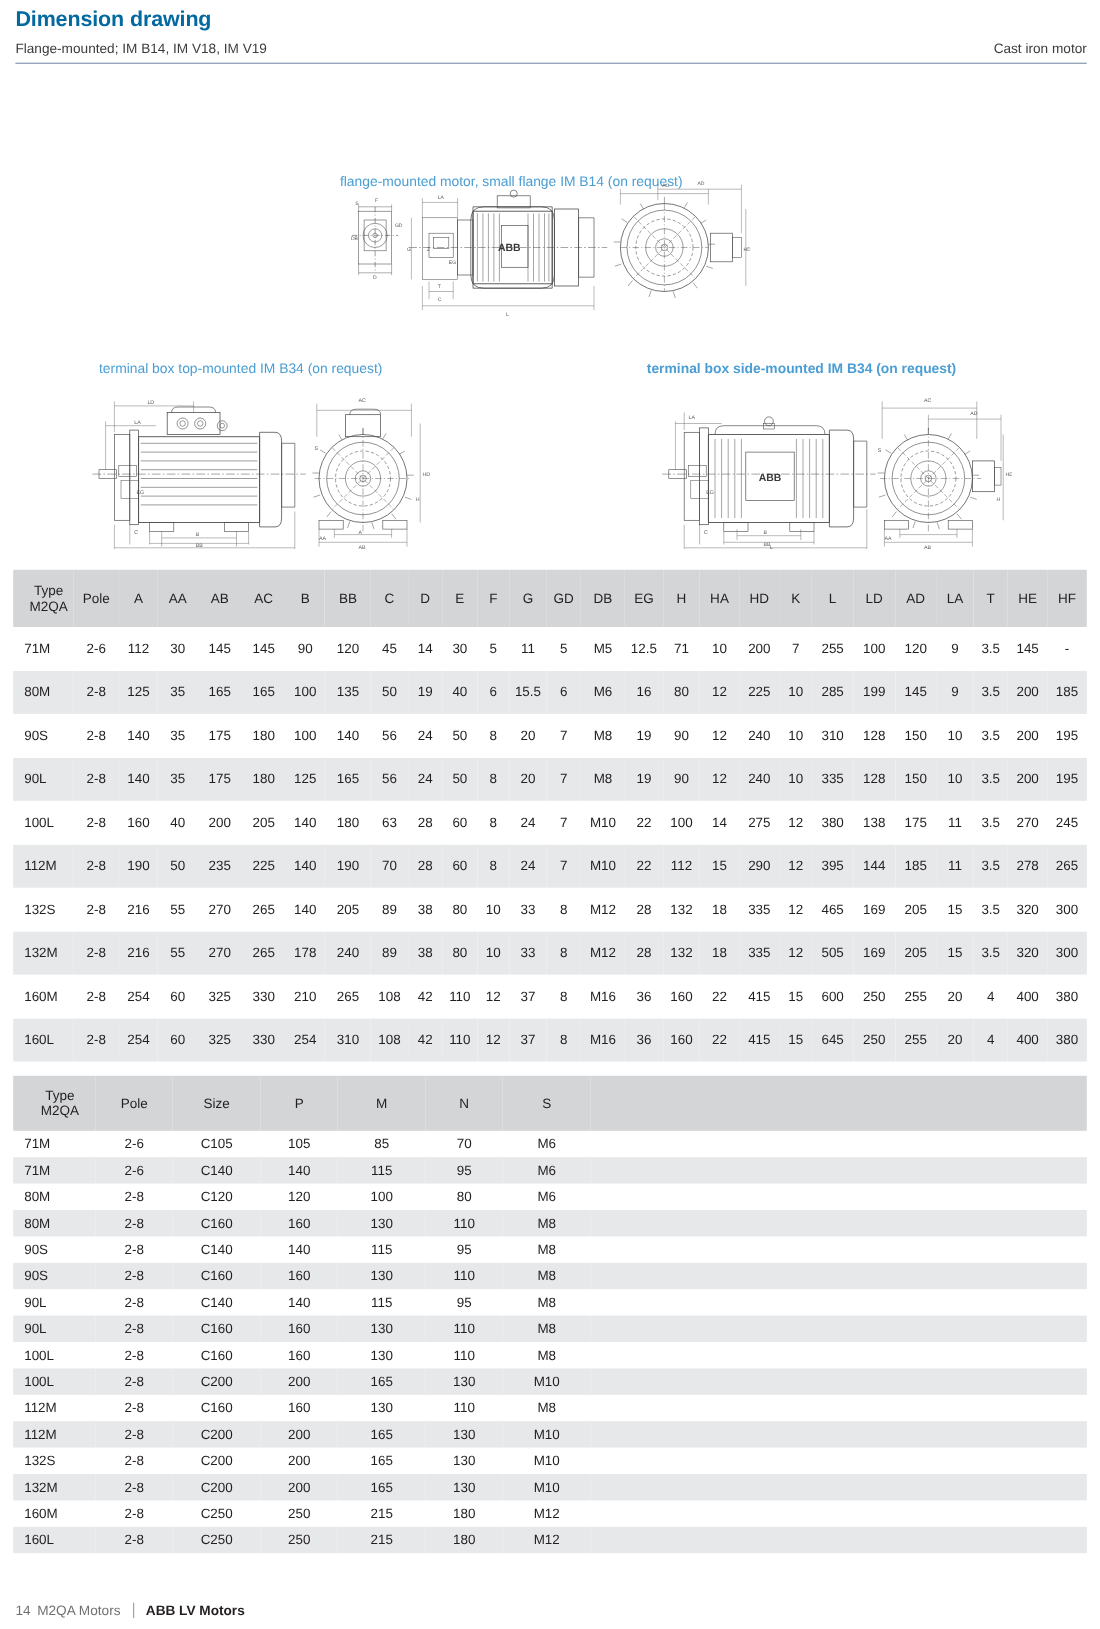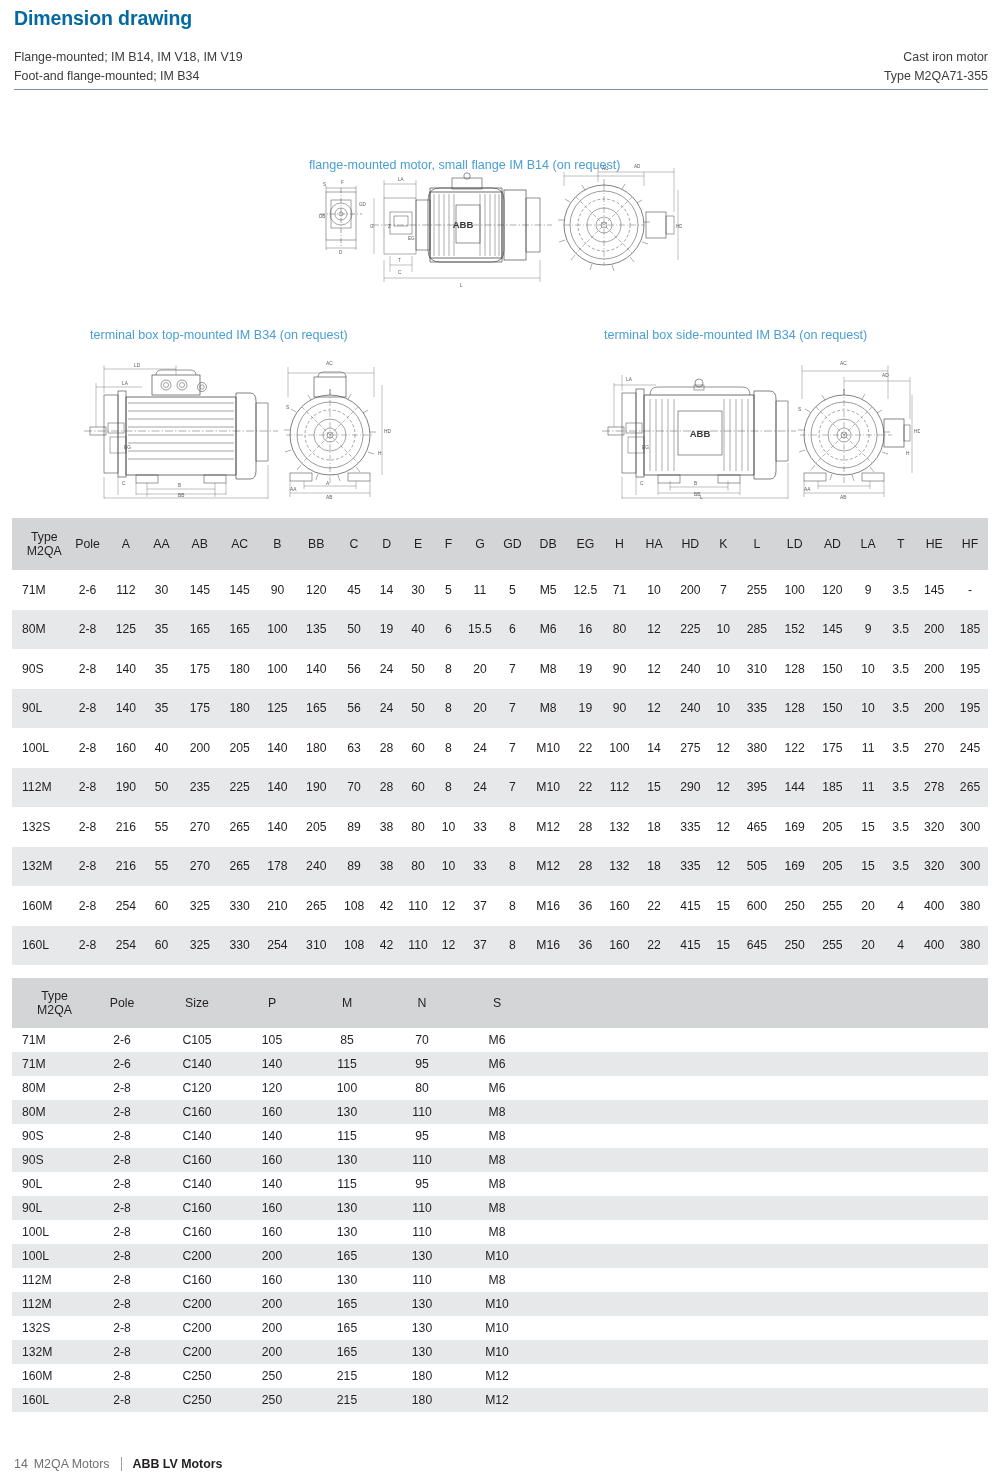--- a/index.html
+++ b/index.html
@@ -12,37 +12,37 @@
     overflow: hidden;
   }
   .page { position: relative; width: 1000px; height: 1481px; }
 
   
   .hdr { position: absolute; left: 14px; top: 6px; width: 974px; }
   .hdr-title {
     font-size: 19.5px; font-weight: bold; color: #0369a1;
     letter-spacing: -0.1px; line-height: 1.25;
   }
-  .hdr-rows { margin-top: 18px; text-align: center; }
+  .hdr-rows { margin-top: 5px; text-align: center; }
   .hdr-row {
     display: flex; justify-content: space-between; align-items: baseline;
     font-size: 12.4px; color: #3c3c3c; line-height: 1.52;
   }
   .hdr-rule {
     margin-top: 3px; height: 1px; background: #7a8fa6; width: 974px;
   }
 
   
   .cap {
     position: absolute; font-size: 12.6px; color: #4a9ed4;
     white-space: nowrap;
   }
   #cap-b14 { left: 309px; top: 122px; margin-top: 36px; }
   #cap-top { left: 90px; top: 328px; }
-  #cap-side { left: 604px; top: 328px; }
+  #cap-side { left: 588px; top: 328px; font-weight: bold; }
 
   
   .draw { position: absolute; text-align: center; }
   .draw svg { display: block; }
 
   
   .tbl {
     position: absolute; left: 12px; width: 976px;
     border-collapse: collapse;
     font-size: 12.2px;
@@ -93,24 +93,20 @@
 <body>
 
 <div class="page">
 
   <div class="hdr">
     <div class="hdr-title">Dimension drawing</div>
     <div class="hdr-rows">
       <div class="hdr-row">
         <span>Flange-mounted; IM B14, IM V18, IM V19</span>
         <span>Cast iron motor</span>
-      </div>
-      <div class="hdr-row">
-        <span>Foot-and flange-mounted; IM B34</span>
-        <span>Type M2QA71-355</span>
       </div>
     </div>
     <div class="hdr-rule"></div>
   </div>
 
   <div class="cap" id="cap-b14">flange-mounted motor, small flange IM B14 (on request)</div>
   <div class="cap" id="cap-top">terminal box top-mounted IM B34 (on request)</div>
   <div class="cap" id="cap-side">terminal box side-mounted IM B34 (on request)</div>
 
   <div class="draw" style="left:312px; top:160px;">
@@ -522,21 +518,21 @@
           <td>6</td>
           <td>15.5</td>
           <td>6</td>
           <td>M6</td>
           <td>16</td>
           <td>80</td>
           <td>12</td>
           <td>225</td>
           <td>10</td>
           <td>285</td>
-          <td>152</td>
+          <td>199</td>
           <td>145</td>
           <td>9</td>
           <td>3.5</td>
           <td>200</td>
           <td>185</td>
         </tr>
         <tr>
           <td class="c-type">90S</td>
           <td>2-8</td>
           <td>140</td>
@@ -609,21 +605,21 @@
           <td>8</td>
           <td>24</td>
           <td>7</td>
           <td>M10</td>
           <td>22</td>
           <td>100</td>
           <td>14</td>
           <td>275</td>
           <td>12</td>
           <td>380</td>
-          <td>122</td>
+          <td>138</td>
           <td>175</td>
           <td>11</td>
           <td>3.5</td>
           <td>270</td>
           <td>245</td>
         </tr>
         <tr class="alt">
           <td class="c-type">112M</td>
           <td>2-8</td>
           <td>190</td>

